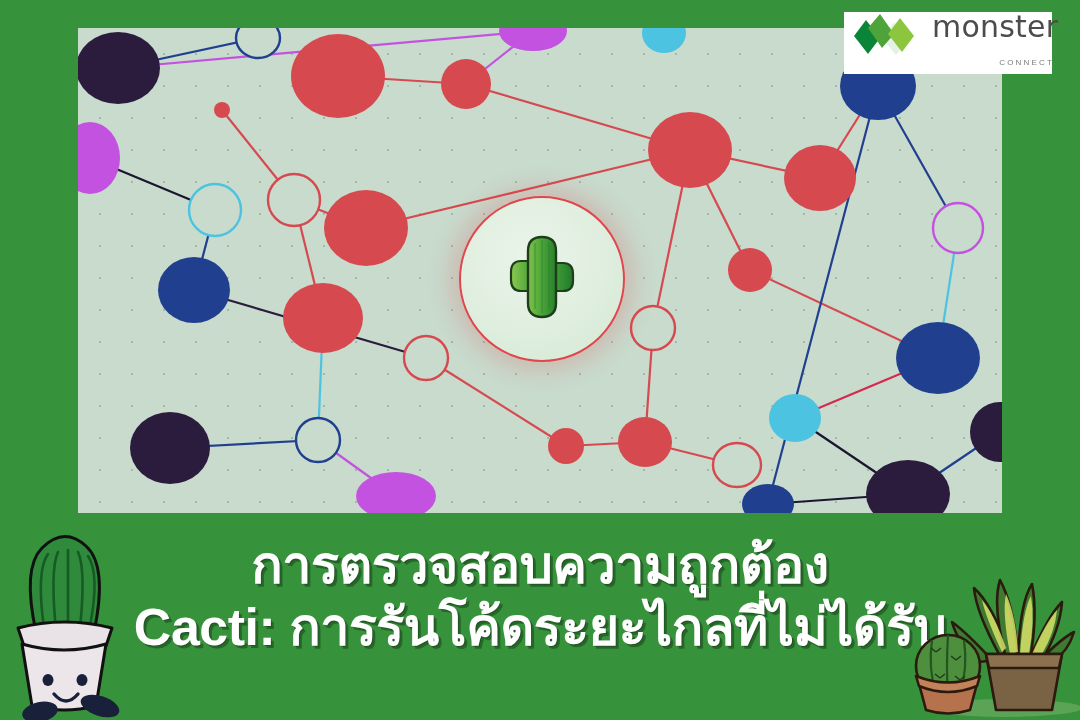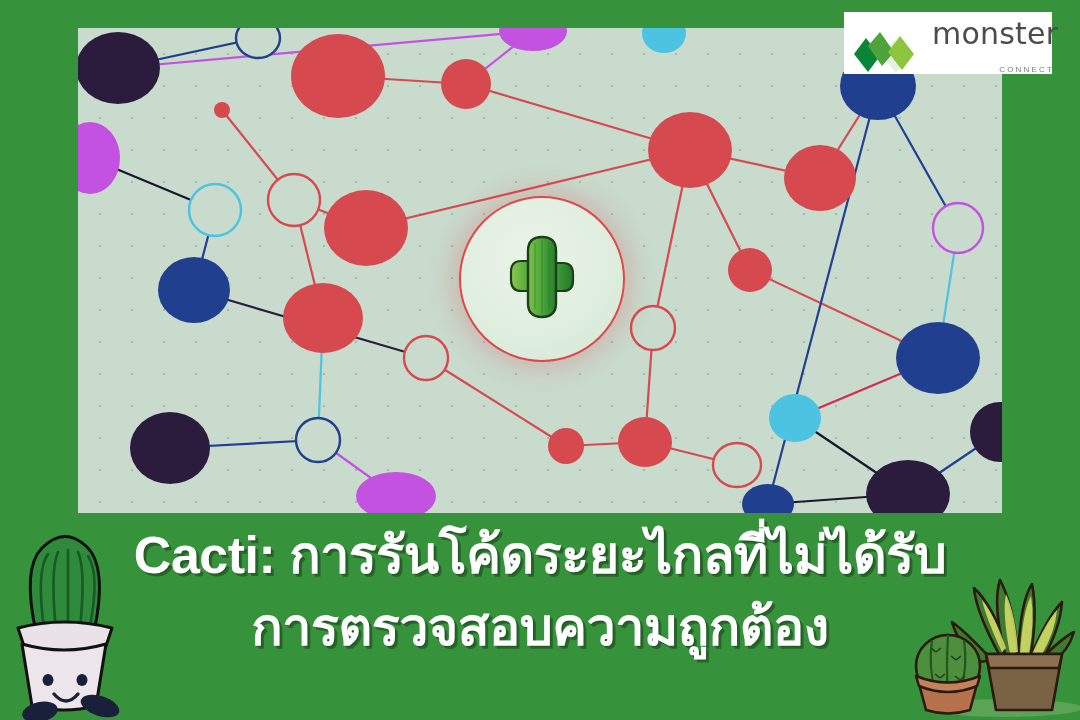--- a/index.html
+++ b/index.html
@@ -34,21 +34,21 @@
     border:2.5px solid #e0464c;
     box-shadow:0 0 22px 9px rgba(224,70,76,.22);
     display:flex;align-items:center;justify-content:center;
   }
   #center-badge .cactus-glyph{display:block;}
 
   
   #brand-logo{
     position:absolute;right:28px;top:12px;
     width:208px;height:62px;background:#ffffff;
-    display:flex;align-items:flex-end;padding:0 8px;box-sizing:border-box;
+    display:flex;align-items:flex-start;padding:0 8px;box-sizing:border-box;
   }
   #brand-mark{flex:0 0 auto;width:74px;height:44px;}
   #brand-text{flex:1;display:flex;flex-direction:column;align-items:flex-start;
     justify-content:center;padding-left:6px;}
   #brand-name{
     font-size:30px;color:#4c4c4c;letter-spacing:.2px;line-height:1;
     font-family:"DejaVu Sans",sans-serif;font-weight:400;
   }
   #brand-sub{
     font-size:8px;color:#7b7b7b;letter-spacing:2.2px;line-height:1;
@@ -194,22 +194,22 @@
         <polygon points="36,22 48,6 62,24 50,40" fill="#8cc63f"></polygon>
       </g>
     </svg>
     <div id="brand-text">
       <div id="brand-name">monster</div>
       <div id="brand-sub">CONNECT</div>
     </div>
   </div>
 
   <div id="title-block">
+    <div id="title-line-2" class="title-line">การตรวจสอบความถูกต้อง</div>
     <div id="title-line-1" class="title-line">Cacti: การรันโค้ดระยะไกลที่ไม่ได้รับ</div>
-    <div id="title-line-2" class="title-line">การตรวจสอบความถูกต้อง</div>
   </div>
 
   <svg id="plant-left" viewBox="0 0 136 200">
     <g stroke="#111" stroke-width="3" stroke-linejoin="round" stroke-linecap="round">
       <path d="M40 112 q-14 -64 6 -84 q22 -22 44 -2 q22 20 8 86 z" fill="#2f8a3c"></path>
       <g stroke="#155b23" stroke-width="2.6" fill="none">
         <path d="M48 108 q-8 -58 4 -74"></path>
         <path d="M60 110 q-6 -60 2 -78"></path>
         <path d="M72 110 q0 -62 0 -80"></path>
         <path d="M84 108 q6 -58 -2 -76"></path>

